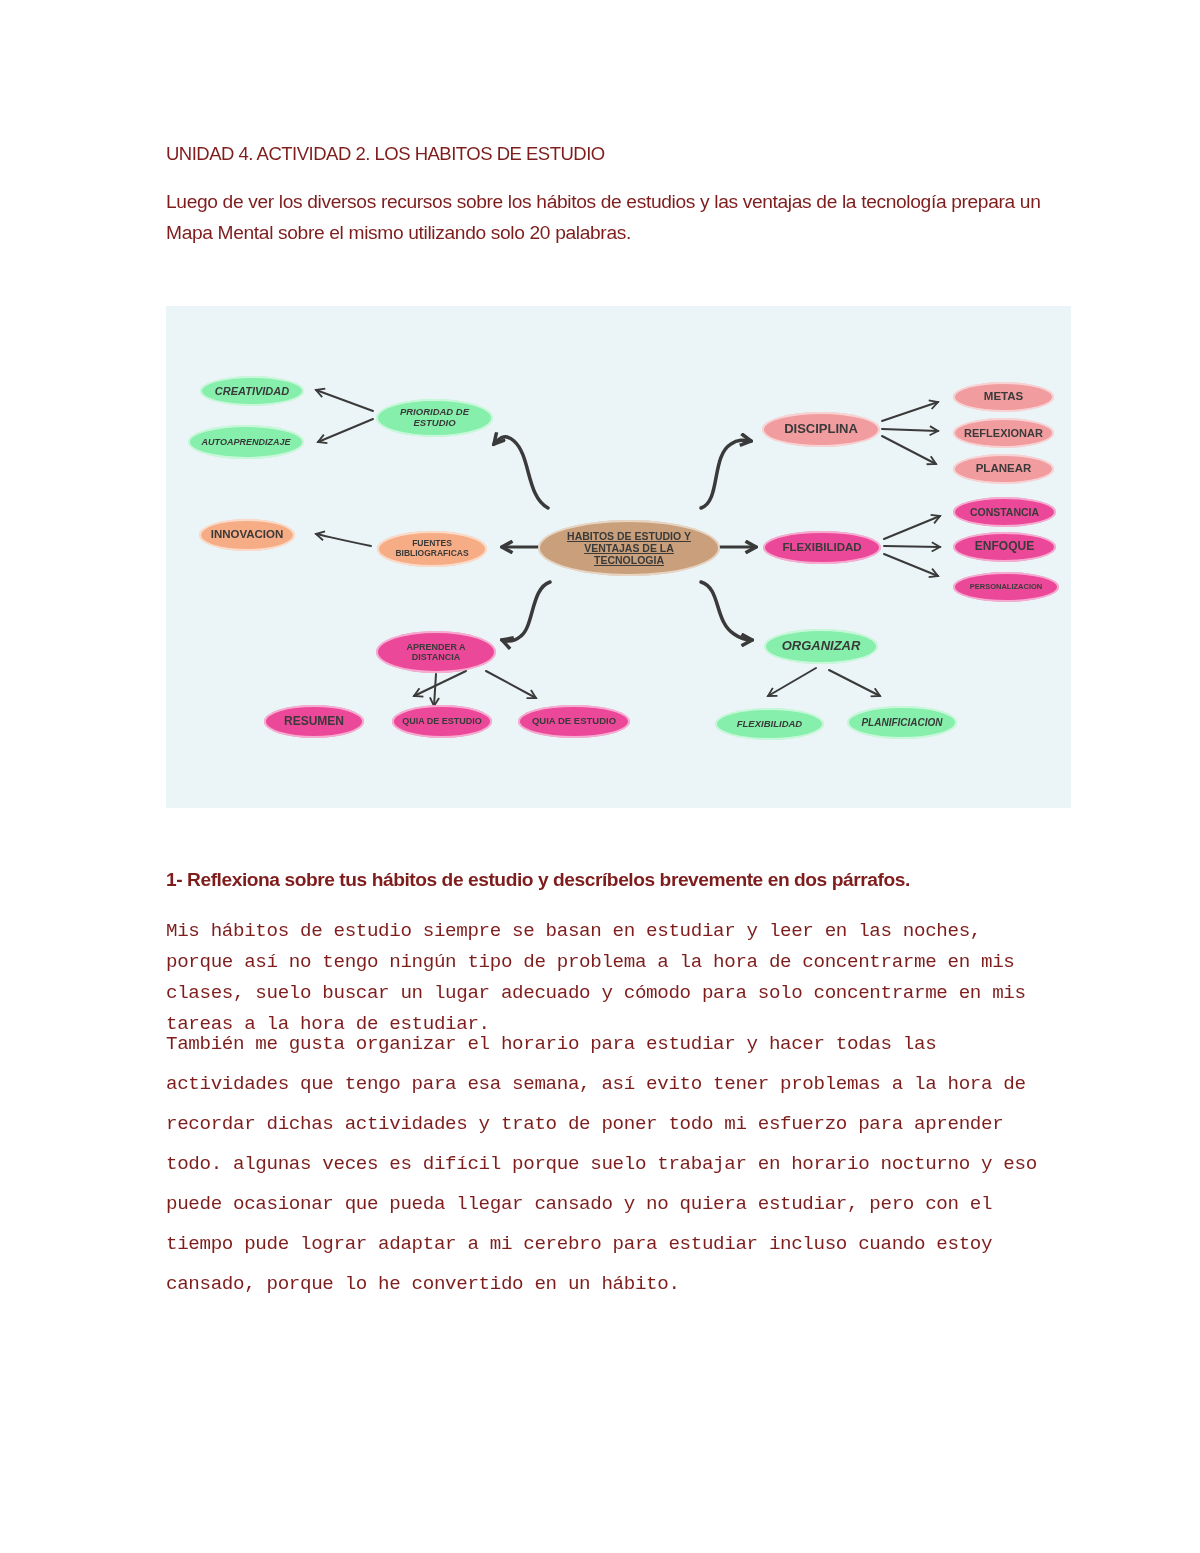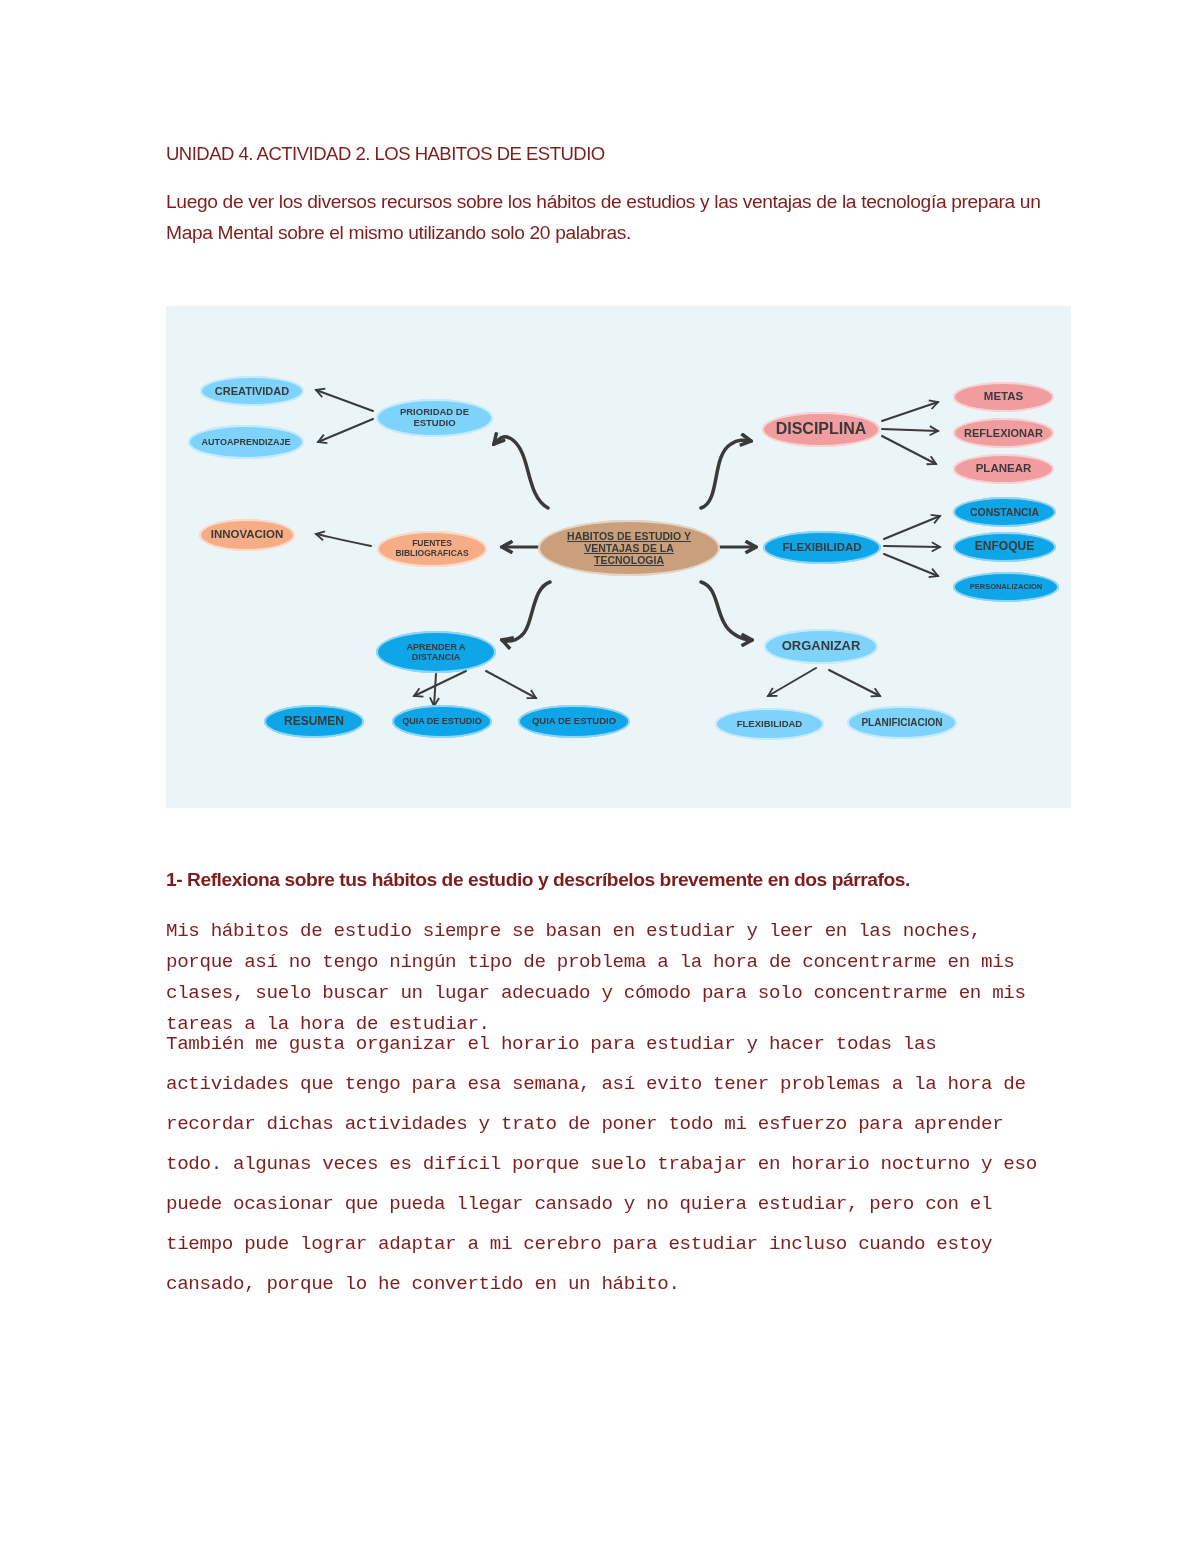--- a/index.html
+++ b/index.html
@@ -10,23 +10,23 @@
     .question { top: 869px; font-weight: bold; letter-spacing: -0.45px; }
     .para1 { top: 916px; line-height: 31px; }
     .para2 { top: 1024px; line-height: 40px; }
     .para p { margin: 0; font-family: Liberation Mono, monospace; }
 
     .mindmap { position: absolute; left: 166px; top: 306px; width: 905px; height: 502px; background: #ebf4f6; }
     .mindmap svg { position: absolute; left: 0; top: 0; }
     .node { position: absolute; display: flex; align-items: center; justify-content: center; text-align: center;
             border-radius: 50%; font-family: "Liberation Sans", sans-serif; font-weight: bold; color: #3a3a3a;
             line-height: 1.15; box-shadow: 0 0 0 2px rgba(255,255,255,0.55) inset; }
-    .green { background: #7dd3fc; }
+    .green { background: #86efac; font-style: italic; }
     .pink { background: #f19da0; }
-    .yellow { background: #0ea5e9; }
+    .yellow { background: #ec4899; }
     .orange { background: #f6ad86; }
     .brown { background: #c9a07b; }
   </style>
 </head>
 <body>
 
 <div class="page-text heading">UNIDAD 4. ACTIVIDAD 2. LOS HABITOS DE ESTUDIO</div>
 <div class="page-text intro">Luego de ver los diversos recursos sobre los hábitos de estudios y las ventajas de la tecnología prepara un Mapa Mental sobre el mismo utilizando solo 20 palabras.</div>
 
 <div class="mindmap">
@@ -78,21 +78,21 @@
   <div class="node green" style="left:22px; top:119px; width:116px; height:34px; font-size:9px;">AUTOAPRENDIZAJE</div>
 
   <div class="node orange" style="left:211px; top:225px; width:110px; height:36px; font-size:8.5px; padding:0 10px; box-sizing:border-box;">FUENTES BIBLIOGRAFICAS</div>
   <div class="node orange" style="left:33px; top:213px; width:96px; height:32px; font-size:11.5px;">INNOVACION</div>
 
   <div class="node yellow" style="left:210px; top:325px; width:120px; height:42px; font-size:9px; padding:0 26px; box-sizing:border-box;">APRENDER A DISTANCIA</div>
   <div class="node yellow" style="left:98px; top:399px; width:100px; height:33px; font-size:12px;">RESUMEN</div>
   <div class="node yellow" style="left:226px; top:399px; width:100px; height:33px; font-size:9px;">QUIA DE ESTUDIO</div>
   <div class="node yellow" style="left:352px; top:399px; width:112px; height:33px; font-size:9.5px;">QUIA DE ESTUDIO</div>
 
-  <div class="node pink" style="left:596px; top:106px; width:118px; height:35px; font-size:16px;">DISCIPLINA</div>
+  <div class="node pink" style="left:596px; top:106px; width:118px; height:35px; font-size:13px;">DISCIPLINA</div>
   <div class="node pink" style="left:787px; top:76px; width:101px; height:30px; font-size:11.5px;">METAS</div>
   <div class="node pink" style="left:787px; top:112px; width:101px; height:30px; font-size:11px;">REFLEXIONAR</div>
   <div class="node pink" style="left:787px; top:148px; width:101px; height:30px; font-size:11.5px;">PLANEAR</div>
 
   <div class="node yellow" style="left:597px; top:225px; width:118px; height:33px; font-size:11.5px;">FLEXIBILIDAD</div>
   <div class="node yellow" style="left:787px; top:191px; width:103px; height:30px; font-size:10.5px;">CONSTANCIA</div>
   <div class="node yellow" style="left:787px; top:226px; width:103px; height:30px; font-size:12px;">ENFOQUE</div>
   <div class="node yellow" style="left:787px; top:266px; width:106px; height:30px; font-size:7.5px;">PERSONALIZACION</div>
 
   <div class="node green" style="left:598px; top:323px; width:114px; height:35px; font-size:13px;">ORGANIZAR</div>

